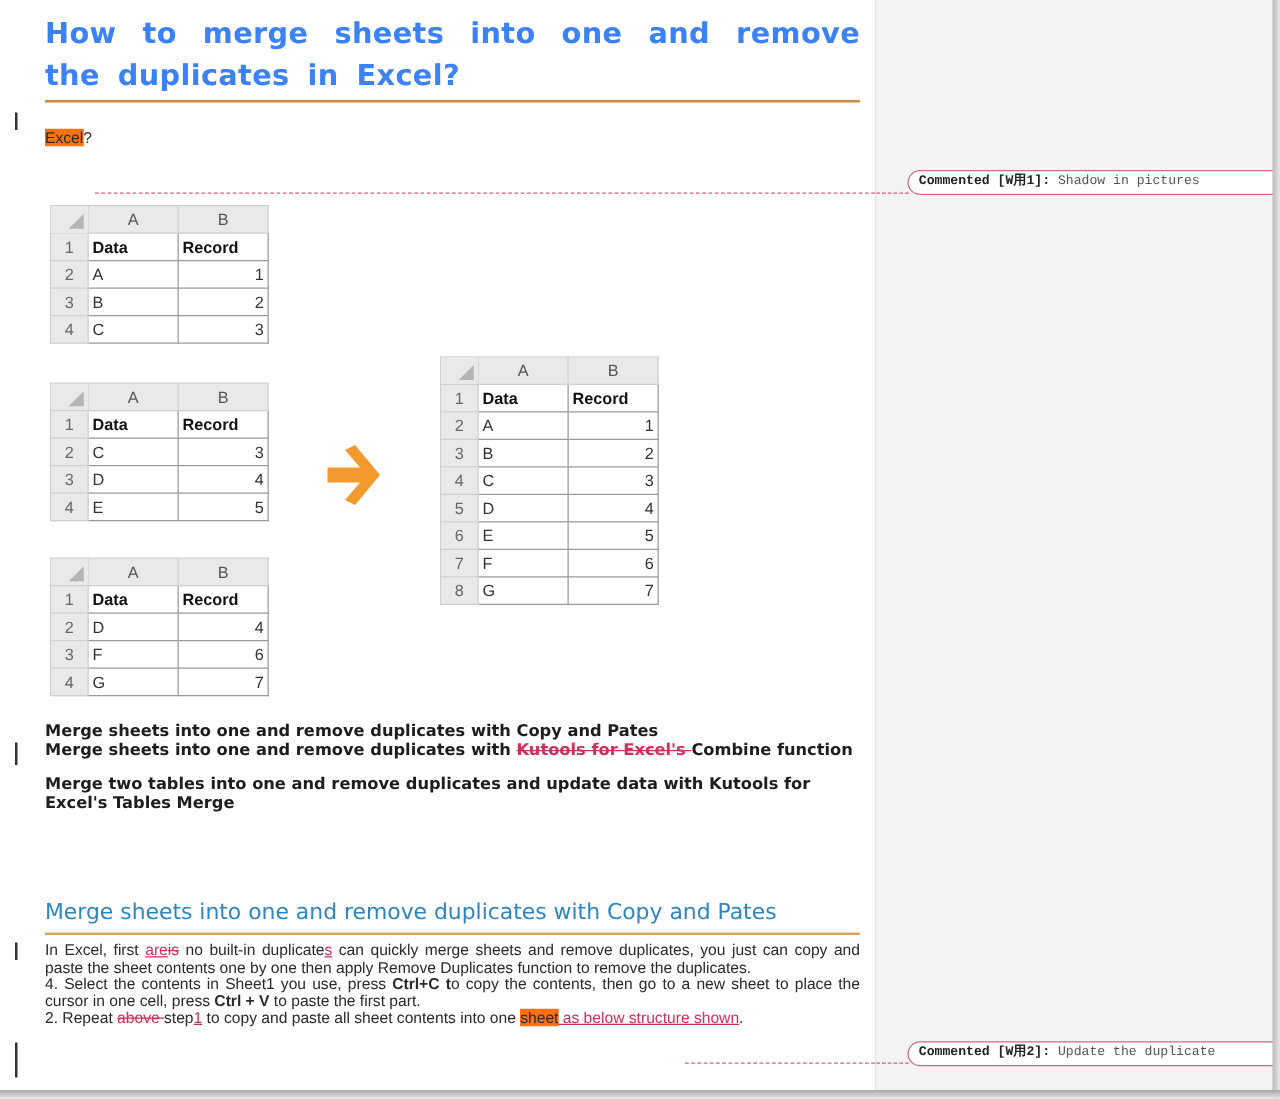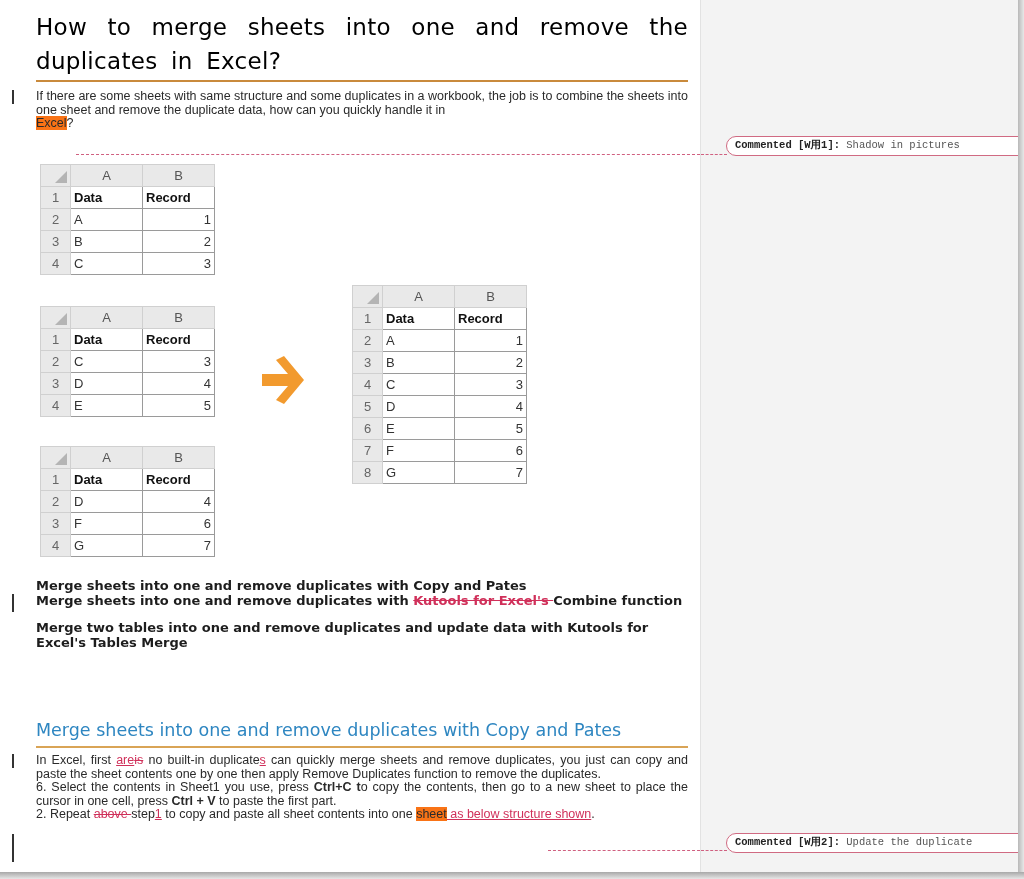--- a/index.html
+++ b/index.html
@@ -4,21 +4,21 @@
   <style>
     * { box-sizing: border-box; margin: 0; padding: 0; }
     html, body { width: 1024px; height: 879px; overflow: hidden; background: #ffffff; }
     body { position: relative; font-family: "DejaVu Sans", sans-serif; color: #222; }
 
     .page { position: absolute; left: 0; top: 0; width: 700px; height: 872px; background: #fff; }
     .margin-pane { position: absolute; left: 700px; top: 0; width: 318px; height: 872px; background: #f3f3f3; border-left: 1px solid #e2e2e2; }
     .shadow-r { position: absolute; left: 1018px; top: 0; width: 6px; height: 879px; background: linear-gradient(to right, #b8b8b8, #e8e8e8); }
     .shadow-b { position: absolute; left: 0; top: 872px; width: 1024px; height: 7px; background: linear-gradient(to bottom, #a8a8a8, #e6e6e6); }
 
-    .title { position: absolute; left: 36px; top: 10px; width: 652px; font-family: "DejaVu Sans", sans-serif; font-weight: normal; font-size: 23px; line-height: 34px; color: #000000; text-align: justify; letter-spacing: 0.3px; word-spacing: 6px; }
+    .title { position: absolute; left: 36px; top: 10px; width: 652px; font-family: "DejaVu Sans", sans-serif; font-weight: bold; font-size: 23px; line-height: 34px; color: #3b82f6; text-align: justify; letter-spacing: 0.3px; word-spacing: 6px; }
     .title-rule { position: absolute; left: 36px; top: 80px; width: 652px; height: 2px; background: #c98a3c; }
 
     .change-bar { position: absolute; left: 12px; width: 2px; background: #333; }
 
     .body-text { position: absolute; left: 36px; width: 652px; font-family: "Liberation Sans", sans-serif; font-size: 12.5px; line-height: 13.5px; color: #2a2a2a; text-align: justify; }
     .del { color: #d0305a; text-decoration: line-through; }
     .ins { color: #d0305a; text-decoration: underline; }
     .hl { background: #f97316; }
 
     .dotted-line { position: absolute; height: 0; border-top: 1.5px dashed #d06080; }
@@ -48,21 +48,21 @@
 <body>
 
 <div class="page">
 
   <div class="title">How to merge sheets into one and remove the duplicates in Excel?</div>
   <div class="title-rule"></div>
 
   <div class="change-bar" style="top:90px;height:14px;"></div>
 
   <div class="body-text" style="top:90px;">
-    <div><span>If there are some sheets with same structure and some duplicates in a workbook, the job is to combine the sheets into one sheet and remove the duplicate data, how can you quickly handle it in</span><br><span class="hl">Excel</span><span>?</span></div>
+    <div><br><span class="hl">Excel</span><span>?</span></div>
   </div>
 
   <table class="xl" style="left:40px;top:164px;">
     <tbody>
         <tr>
           <td class="corner"></td>
           <td class="hdr ca">A</td>
           <td class="hdr cb">B</td>
         </tr>
     <tr>
@@ -206,21 +206,21 @@
   <div class="change-bar" style="top:594px;height:18px;"></div>
   <div class="toc" style="top:593px;"><span>Merge sheets into one and remove duplicates with </span><span class="del">Kutools for Excel's </span><span>Combine function</span></div>
   <div class="toc" style="top:620px;width:656px;">Merge two tables into one and remove duplicates and update data with Kutools for Excel's Tables Merge</div>
 
   <div class="h2">Merge sheets into one and remove duplicates with Copy and Pates</div>
   <div class="h2-rule"></div>
 
   <div class="change-bar" style="top:754px;height:14px;"></div>
   <div class="body-text" style="top:754px;">
     <div><span>In Excel, first </span><span class="ins">are</span><span class="del">is</span><span> no built-in duplicate</span><span class="ins">s</span><span> can quickly merge sheets and remove duplicates, you just can copy and paste the sheet contents one by one then apply Remove Duplicates function to remove the duplicates.</span></div>
-    <div><span>6. Select the contents in Sheet1 you use, press </span><b>Ctrl+C t</b><span>o copy the contents, then go to a new sheet to place the cursor in one cell, press </span><b>Ctrl + V</b><span> to paste the first part.</span></div>
+    <div><span>4. Select the contents in Sheet1 you use, press </span><b>Ctrl+C t</b><span>o copy the contents, then go to a new sheet to place the cursor in one cell, press </span><b>Ctrl + V</b><span> to paste the first part.</span></div>
     <div><span>2. Repeat </span><span class="del">above </span><span>step</span><span class="ins">1</span><span> to copy and paste all sheet contents into one </span><span class="hl">sheet</span><span class="ins"> as below structure shown</span><span>.</span></div>
   </div>
   <div class="change-bar" style="top:834px;height:28px;"></div>
 
   <div class="dotted-line" style="left:76px;top:154px;width:624px;"></div>
   <div class="dotted-line" style="left:548px;top:850px;width:152px;"></div>
 </div>
 
 <div class="margin-pane">
   <div class="dotted-line" style="left:0;top:154px;width:26px;"></div>

